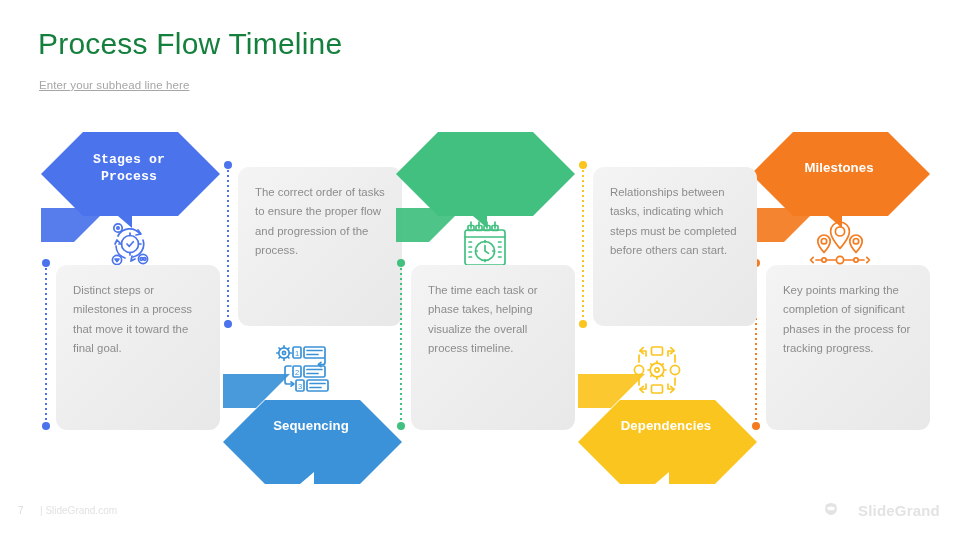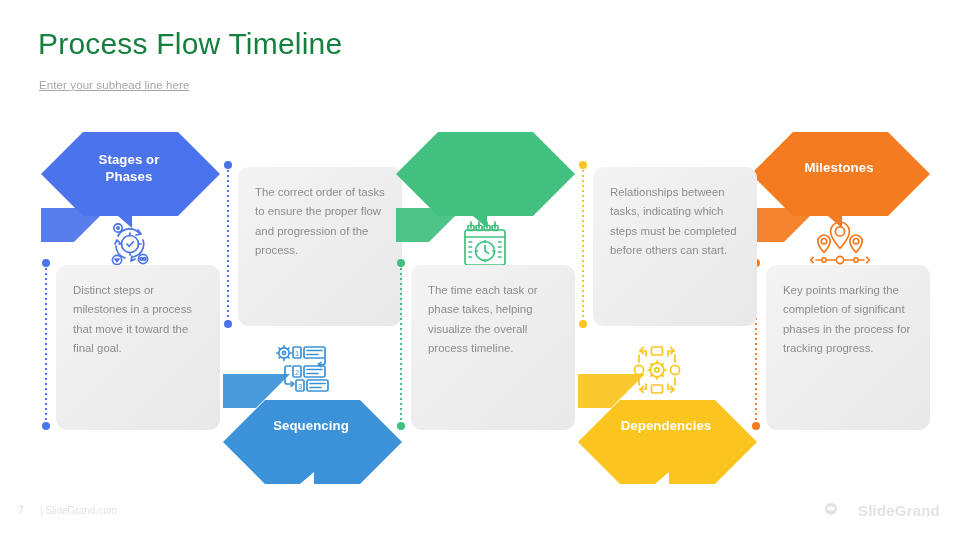--- a/index.html
+++ b/index.html
@@ -85,28 +85,28 @@
 </head>
 <body>
 
 <div class="slide">
 
   <div class="title">Process Flow Timeline</div>
   <div class="subhead">Enter your subhead line here</div>
 
   <div class="stage" style="left:38px;width:182px;">
 
-    <div class="arrowbox" style="left:0px;top:132px;width:182px;height:125px;">
+    <div class="arrowbox" style="left:0px;top:132px;width:182px;height:125px;font-family:Liberation Mono, monospace;">
       <svg width="182" height="125" viewBox="0 0 182 125">
         <path d="M45,0 H140 L182,42 L140,84 H94 V96 L80,84 H45 L3,42 Z" fill="#4A73EC"></path>
         <path d="M3,76 H70 L36,110 H3 Z" fill="#4A73EC" opacity="0.93"></path>
       </svg>
       <div class="arrow-label" style="left:0;top:19px;">
         <span>Stages or</span><br>
-        <span>Phases</span>
+        <span>Process</span>
       </div>
       <div class="arrow-icon" style="left:66px;top:86px;">
         <svg width="52" height="52" viewBox="0 0 52 52" fill="none" stroke="#4A73EC" stroke-width="1.7" stroke-linecap="round" stroke-linejoin="round">
           <path d="M14 18 a13 13 0 0 1 22 -2"></path>
           <path d="M39 22 a13 13 0 0 1 -10 17"></path>
           <path d="M21 40 a13 13 0 0 1 -9 -12"></path>
           <path d="M34 12 l3 4 -5 1"></path>
           <path d="M31 41 l-4 2 1 -5"></path>
           <path d="M11 26 l2 -4 3 3"></path>
           <circle cx="26" cy="26" r="8.5"></circle>

